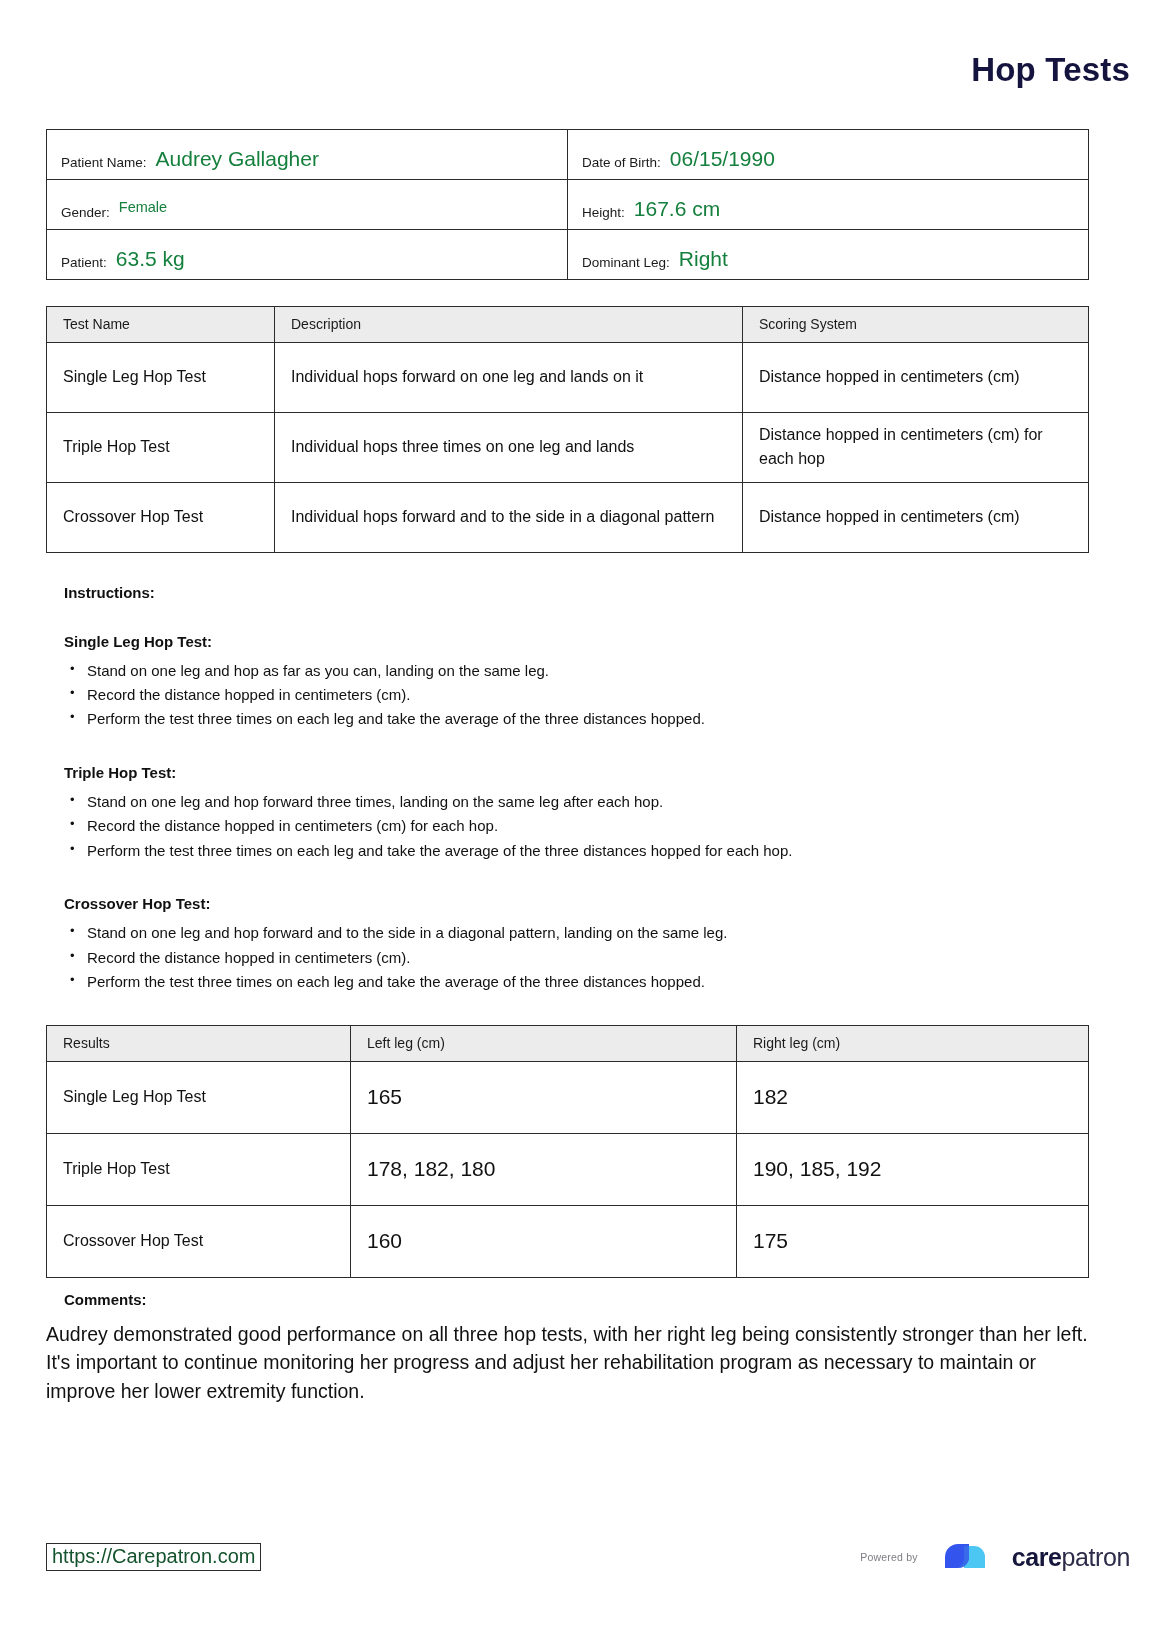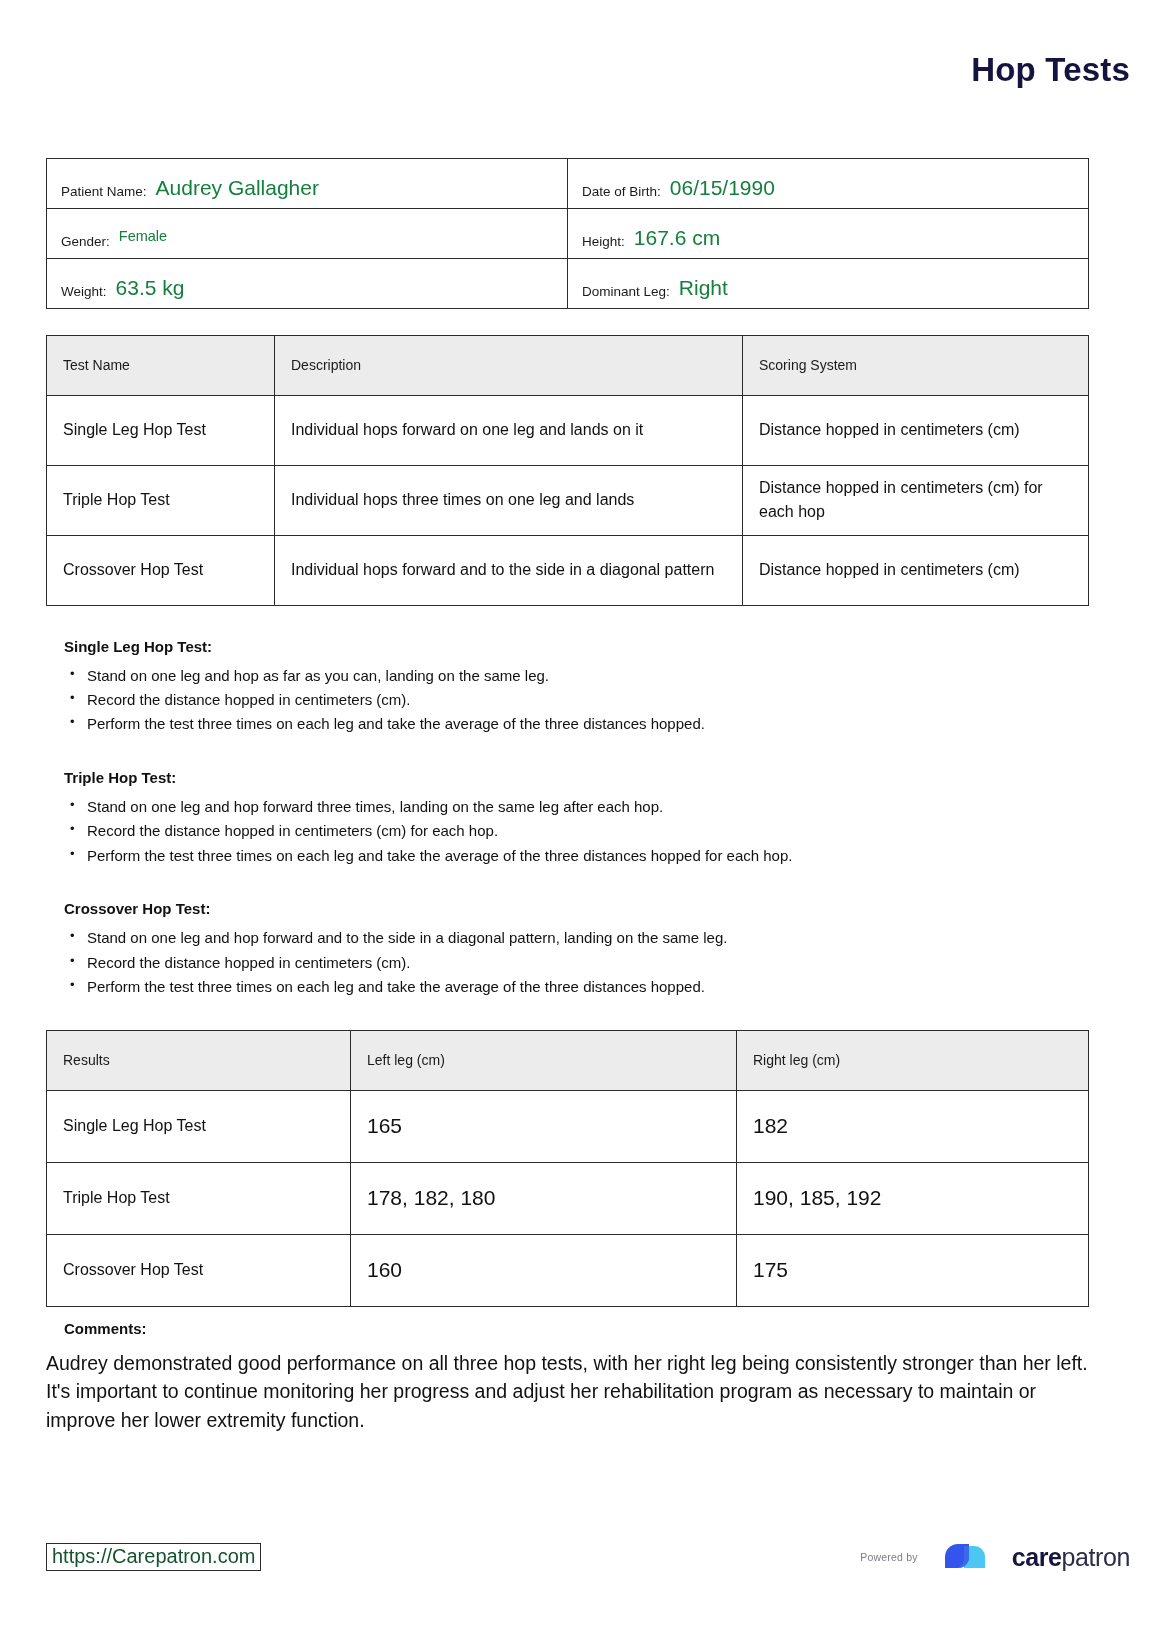--- a/index.html
+++ b/index.html
@@ -30,21 +30,21 @@
     color: #14143f;
     letter-spacing: 0.2px;
     padding-top: 50px;
     padding-bottom: 0;
     line-height: 1.2;
   }
 
   
   .info-table {
     width: 1042px;
-    margin-top: 68px;
+    margin-top: 39px;
     border-collapse: collapse;
     table-layout: fixed;
   }
   .info-table td {
     border: 1.6px solid #2b2b2b;
     height: 50px;
     padding: 2px 14px;
     vertical-align: bottom;
     line-height: 1;
   }
@@ -80,21 +80,21 @@
   .data-table th, .data-table td {
     border: 1.6px solid #2b2b2b;
     text-align: left;
     vertical-align: middle;
   }
   .data-table thead th {
     background: #ececec;
     font-weight: normal;
     font-size: 14px;
     color: #1b1b1b;
-    height: 60px;
+    height: 36px;
     padding: 0 16px;
   }
   .data-table tbody td {
     font-size: 16px;
     color: #111111;
     height: 70px;
     padding: 10px 16px;
     line-height: 1.5;
   }
 
@@ -245,21 +245,21 @@
         <td class="right-cell">
           <div class="field">
             <span class="field-label">Height:</span>
             <span class="field-value">167.6 cm</span>
           </div>
         </td>
       </tr>
       <tr>
         <td class="left-cell">
           <div class="field">
-            <span class="field-label">Weight:</span>
+            <span class="field-label">Patient:</span>
             <span class="field-value">63.5 kg</span>
           </div>
         </td>
         <td class="right-cell">
           <div class="field">
             <span class="field-label">Dominant Leg:</span>
             <span class="field-value">Right</span>
           </div>
         </td>
       </tr>
@@ -292,20 +292,21 @@
       </tr>
       <tr>
         <td>Crossover Hop Test</td>
         <td>Individual hops forward and to the side in a diagonal pattern</td>
         <td>Distance hopped in centimeters (cm)</td>
       </tr>
     </tbody>
   </table>
 
   <div class="instructions-wrap">
+    <div class="instructions-heading">Instructions:</div>
 
     <div class="instr-group">
       <div class="instr-group-title">Single Leg Hop Test:</div>
       <ul class="instr-list">
         <li>Stand on one leg and hop as far as you can, landing on the same leg.</li>
         <li>Record the distance hopped in centimeters (cm).</li>
         <li>Perform the test three times on each leg and take the average of the three distances hopped.</li>
       </ul>
     </div>
 

